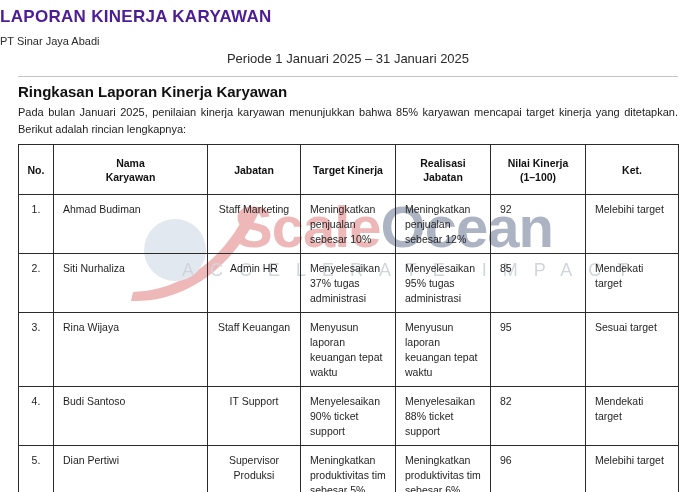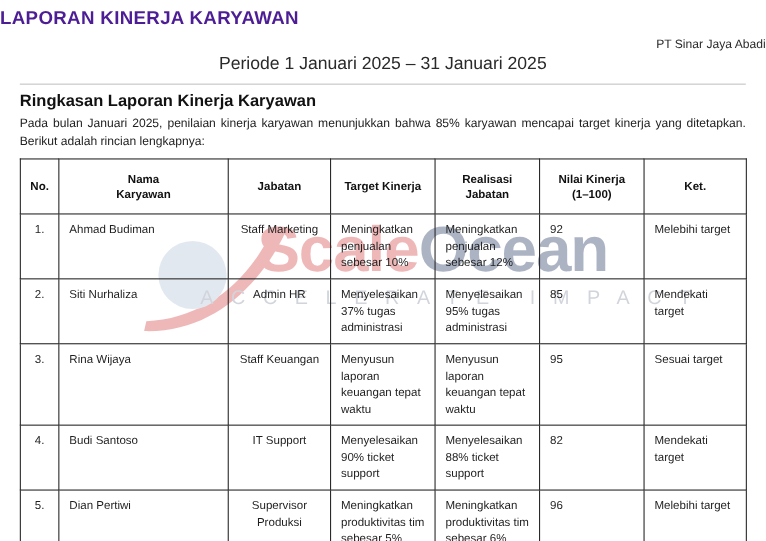--- a/index.html
+++ b/index.html
@@ -17,29 +17,29 @@
 
   .doc-title {
     text-align: left;
     font-size: 17px;
     font-weight: bold;
     letter-spacing: 0.3px;
     line-height: 22px;
     color: #4c1d95;
   }
   .company {
-    text-align: right;
+    text-align: left;
     font-size: 11px;
     line-height: 14px;
     margin-top: 6px;
     color: #2a2a2a;
   }
   .period {
     text-align: center;
-    font-size: 16px;
+    font-size: 13px;
     line-height: 14px;
     margin-top: 4px;
     color: #2a2a2a;
   }
   .divider {
     width: 660px;
     margin: 10px 0 0 18px;
     border: none;
     border-top: 1px solid #c4c4c4;
     height: 0;

